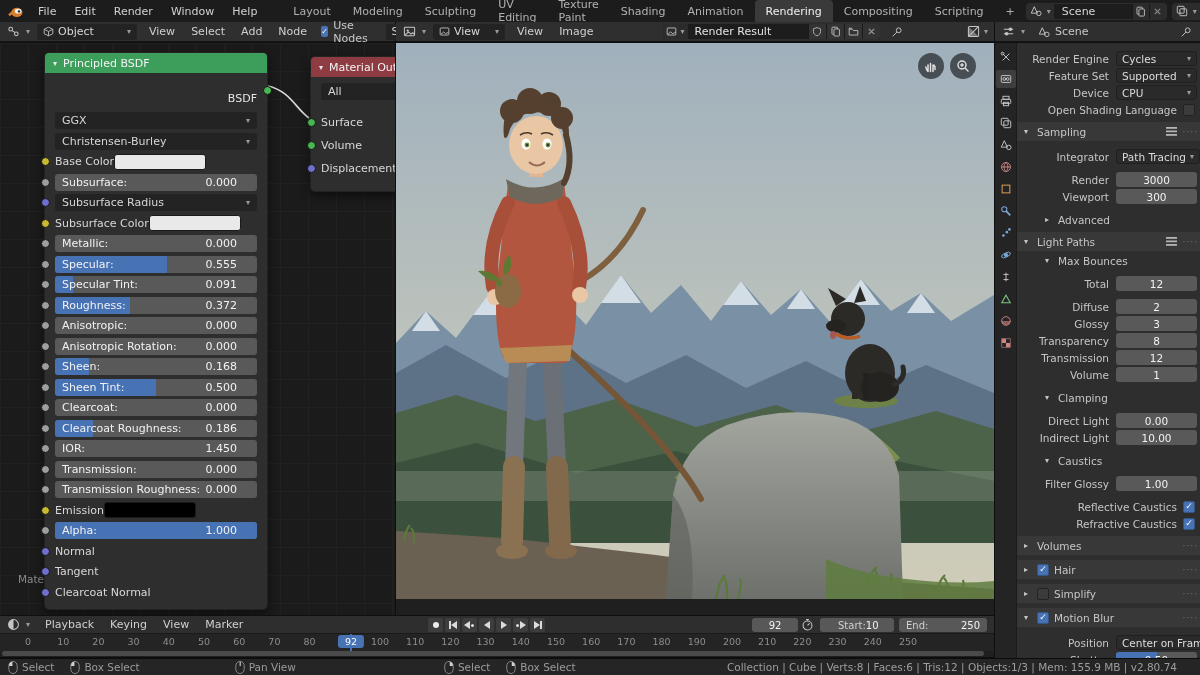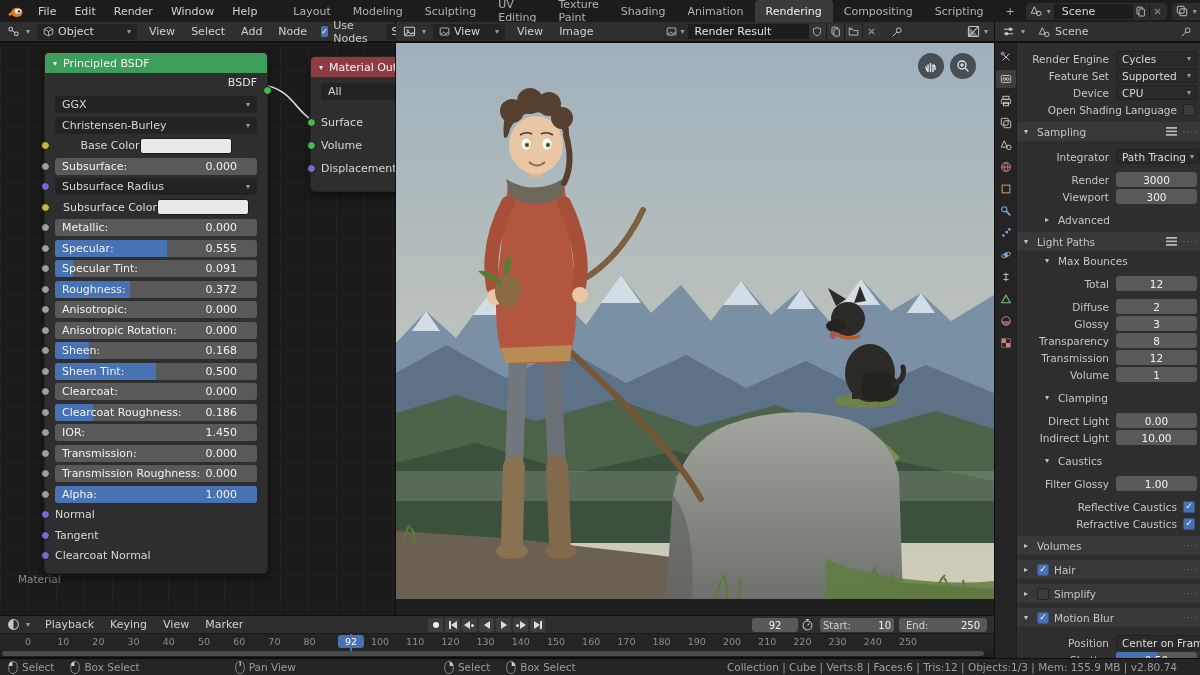--- a/index.html
+++ b/index.html
@@ -33,32 +33,32 @@
 .dbblock .db-text{padding:12px 7px;min-width:120px;color:#e2e2e2}
 .dbblock .db-btn{display:flex;align-items:center;justify-content:center;width:18px;height:100%;background:#333;border-left:1px solid #1a1a1a}
 
 #node-editor{position:absolute;left:0;top:43px;width:395px;height:572px;background:#1b1b1b;overflow:hidden;
  background-image:linear-gradient(#212121 1px,transparent 1px),linear-gradient(90deg,#212121 1px,transparent 1px);background-size:28px 28px}
 .bnode{position:absolute;background:#2e2e2e;border:1px solid #232323;border-radius:5px;box-shadow:0 4px 10px rgba(0,0,0,.5)}
 #bsdf-node{left:44px;top:9px;width:224px;padding-bottom:5px}
 #out-node{left:310px;top:13px;width:130px;padding-bottom:8px}
 .nhead{height:20px;border-radius:4px 4px 0 0;display:flex;align-items:center;padding:0 8px;color:#f4f4f4;gap:6px}
 .nhead .tri{font-size:8px;color:#e8e8e8}
-.nout-row{display:flex;justify-content:flex-end;align-items:center;padding:3px 10px 7px;position:relative;color:#e4e4e4}
+.nout-row{display:flex;justify-content:flex-end;align-items:center;padding:19px 10px 7px;position:relative;color:#e4e4e4}
 .sockdot{width:9px;height:9px;border-radius:50%;border:1px solid #141414}
 .sock-out{position:absolute;right:-5px;top:13px}
 .nrow{position:relative;display:flex;align-items:center;height:17px;margin:0 10px 3.5px}
 .nrow .sock{position:absolute;left:-14.5px;top:4px;width:9px;height:9px;border-radius:50%;border:1px solid #141414}
 .wsel,.wsli,.wcol,.wplain{display:none}
 .k-select .wsel{display:flex;flex:1;background:#232323;border-radius:3px;height:17px;align-items:center;color:#d6d6d6;padding:0 7px}
 .k-slider .wsli{display:flex;flex:1;background:#595959;border-radius:3px;height:17px;align-items:center;position:relative;overflow:hidden}
 .wsli .fill{position:absolute;left:0;top:0;bottom:0;background:var(--accent)}
 .wsli .lab{z-index:1;padding-left:7px;color:#f2f2f2}
 .wsli .val{z-index:1;margin-left:auto;padding-right:20px;color:#f2f2f2}
-.k-color .wcol{display:flex;flex:1;align-items:center;justify-content:center}
+.k-color .wcol{display:flex;flex:1;align-items:center;justify-content:flex-start}
 .k-color .wcol .lab{color:#d8d8d8}
 .swatch{width:92px;height:16px;border-radius:3px;border:1px solid #1a1a1a}
 .k-plain .wplain{display:block;color:#d8d8d8}
 #out-node .nrow{margin-bottom:6px}
 #out-node .nrow.gap{margin-top:14px}
 #noodle{position:absolute;left:0;top:0;pointer-events:none}
 #nb-crumb{position:absolute;left:18px;top:530px;color:#8a8a8a;font-size:10.5px;z-index:0}
 
 #img-editor{position:absolute;left:396px;top:43px;width:598px;height:572px;background:#1f1f1f}
 #render-img{position:absolute;left:0;top:0}
@@ -101,21 +101,21 @@
 #tl-head{position:relative;height:18px;display:flex;align-items:center;border-bottom:1px solid #1a1a1a}
 #transport{position:absolute;left:428px;top:2px;display:flex;gap:2px}
 .tbtn{min-width:15px;height:14px;background:#3d3d3d;display:flex;align-items:center;justify-content:center;border-radius:2px;padding:0 2px}
 .tbtn .dotw{width:6px;height:6px;border-radius:50%;background:#ececec}
 .tri-l{width:0;height:0;border-top:4px solid transparent;border-bottom:4px solid transparent;border-right:6px solid #dcdcdc}
 .tri-r{width:0;height:0;border-top:4px solid transparent;border-bottom:4px solid transparent;border-left:6px solid #dcdcdc}
 .vbar{width:2px;height:8px;background:#dcdcdc}
 .kdot{width:3px;height:3px;border-radius:50%;background:#dcdcdc;margin:0 1px}
 .ffield{position:absolute;top:2px;height:14px;background:#585858;border-radius:3px;display:flex;align-items:center;color:#f2f2f2;font-size:10px}
 #f-cur{left:752px;width:46px;justify-content:center}
-#f-start{left:820px;width:74px;padding:0 3px;justify-content:space-between}
+#f-start{left:820px;width:74px;padding:0 18px;justify-content:space-between}
 #f-end{left:899px;width:88px;padding:0 7px;justify-content:space-between}
 .flab{color:#cfcfcf}
 #ruler{position:relative;height:17px;background:#242424}
 .tick{position:absolute;top:2px;transform:translateX(-50%);color:#8d8d8d;font-size:9.5px}
 #playhead{position:absolute;left:350px;top:0;bottom:0;width:2px;background:var(--accent)}
 #frame-badge{position:absolute;left:351px;top:1px;transform:translateX(-50%);background:var(--accent);color:#fff;border-radius:3px;padding:1px 7px;font-size:9.5px}
 #tl-scroll{position:relative;height:6px;background:#1f1f1f}
 #tl-scroll .bar{position:absolute;left:2px;right:10px;top:0;height:5px;background:#4a4a4a;border-radius:2.5px}
 
 #statusbar{position:absolute;left:0;top:658px;width:1200px;height:17px;background:#252525;display:flex;align-items:center;border-top:1px solid #0c0c0c;color:#9b9b9b;font-size:10.5px}
@@ -542,20 +542,29 @@
           <span class="sock" style="background: rgb(158, 158, 158);"></span>
 
           <div class="wsli">
             <span class="fill" style="width: 0%;"></span>
             <span class="lab">Transmission Roughness:</span>
             <span class="val">0.000</span>
           </div>
 
         </div>
 
+        <div class="nrow k-color">
+          <span class="sock" style="background: rgb(201, 185, 46);"></span>
+
+          <div class="wcol">
+            <span class="lab">Emission</span>
+            <span class="swatch" style="background: rgb(0, 0, 0);"></span>
+          </div>
+
+        </div>
 
         <div class="nrow k-slider">
           <span class="sock" style="background: rgb(158, 158, 158);"></span>
 
           <div class="wsli">
             <span class="fill" style="width: 100%;"></span>
             <span class="lab">Alpha:</span>
             <span class="val">1.000</span>
           </div>
 

